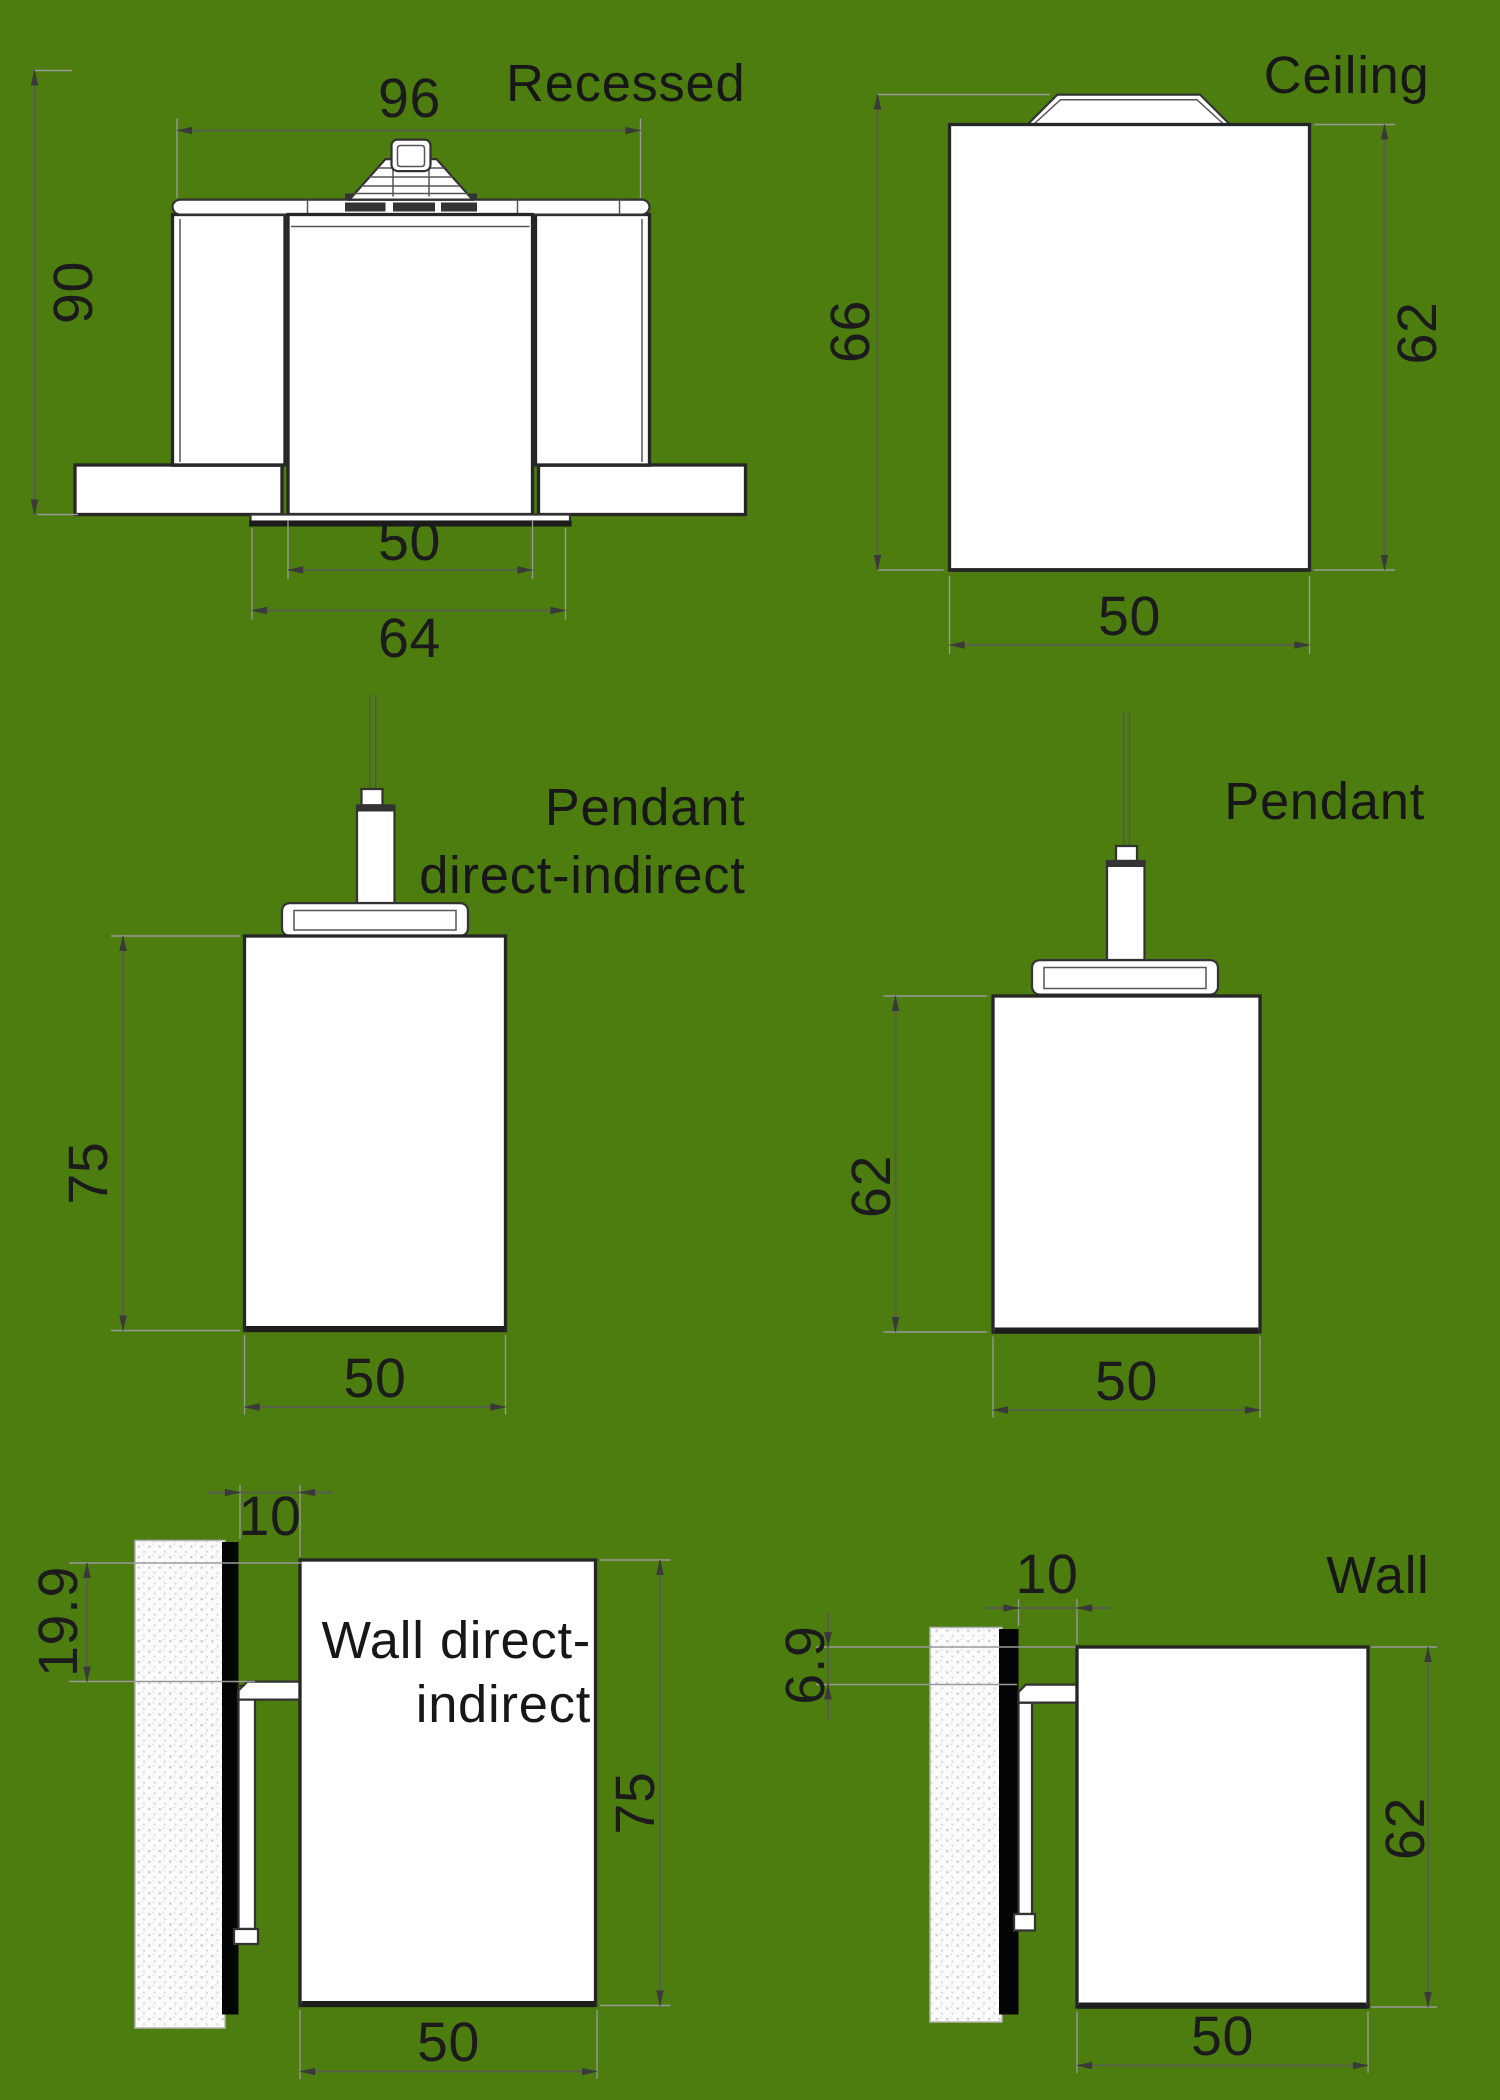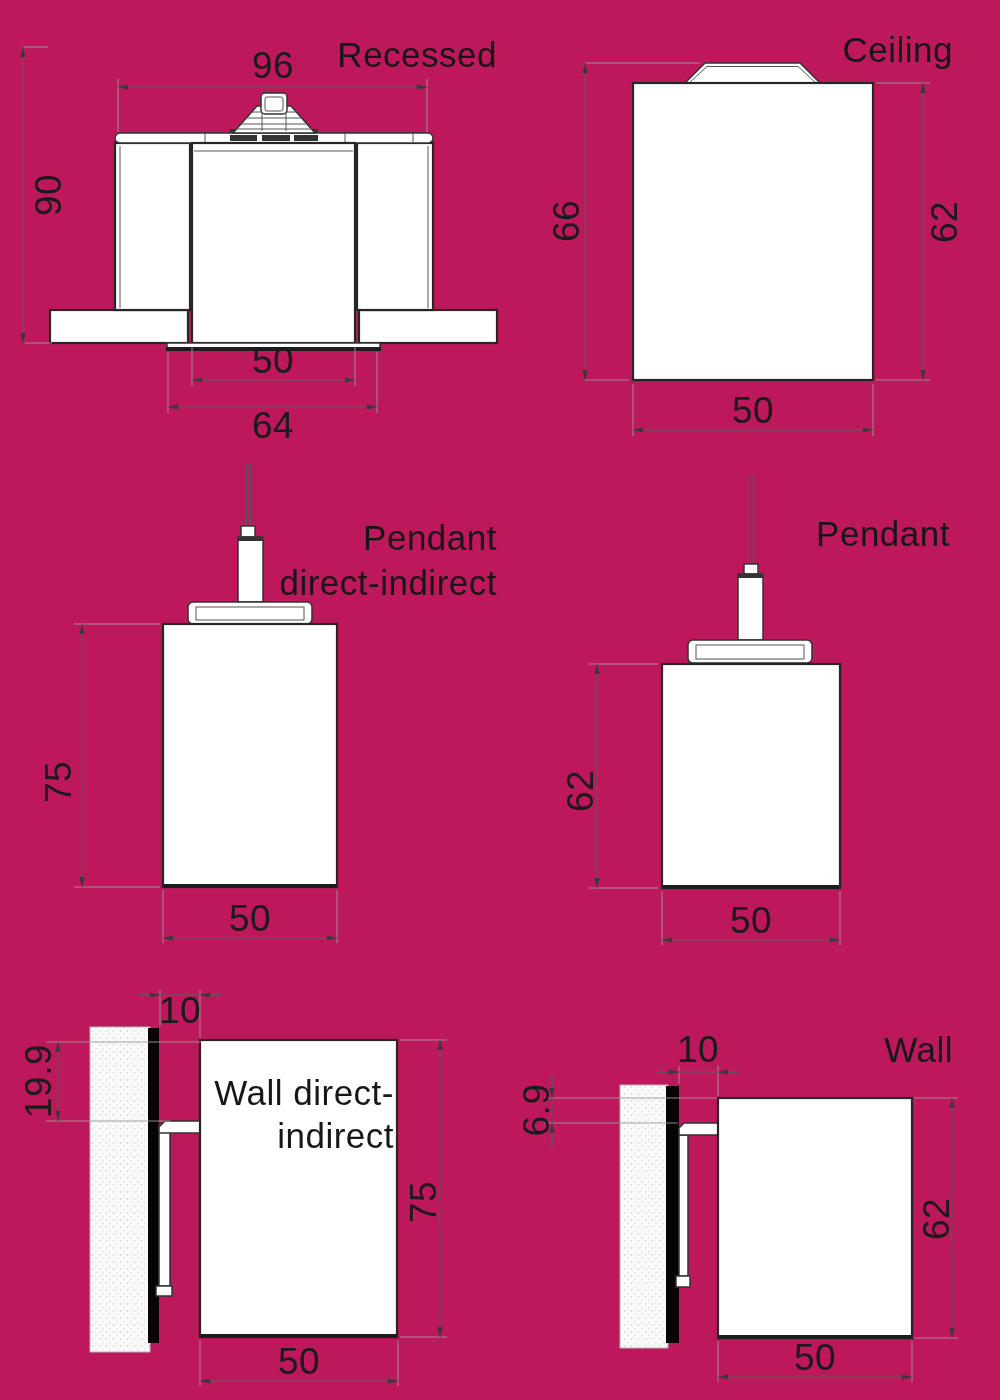--- a/index.html
+++ b/index.html
@@ -1,16 +1,16 @@
 <!DOCTYPE html>
 <html><head>
 <meta charset="utf-8">
 <style>
   html,body{margin:0;padding:0;background:#fff;}
-  .canvas{position:relative;width:1000px;height:1400px;background:#be185d;overflow:hidden;}
+  .canvas{position:relative;width:1000px;height:1400px;background:#4d7c0f;overflow:hidden;}
   svg{display:block;}
   .edge{stroke:#262626;stroke-width:2.2;fill:#ffffff;}
   .edge-nf{stroke:#262626;stroke-width:2.2;fill:none;}
   .edge1{stroke:#333333;stroke-width:1.5;fill:#ffffff;}
   .thin{stroke:#555555;stroke-width:1;fill:none;}
   .thick{stroke:#1d1d1d;stroke-width:4;fill:none;}
   .dim{stroke:#5a5a5a;stroke-width:1.1;fill:none;}
   .ext{stroke:#9a9a9a;stroke-width:0.9;fill:none;}
   .dark{fill:#333333;stroke:none;}
   text{font-family:"Liberation Sans","DejaVu Sans",sans-serif;fill:#1b1b1b;}

